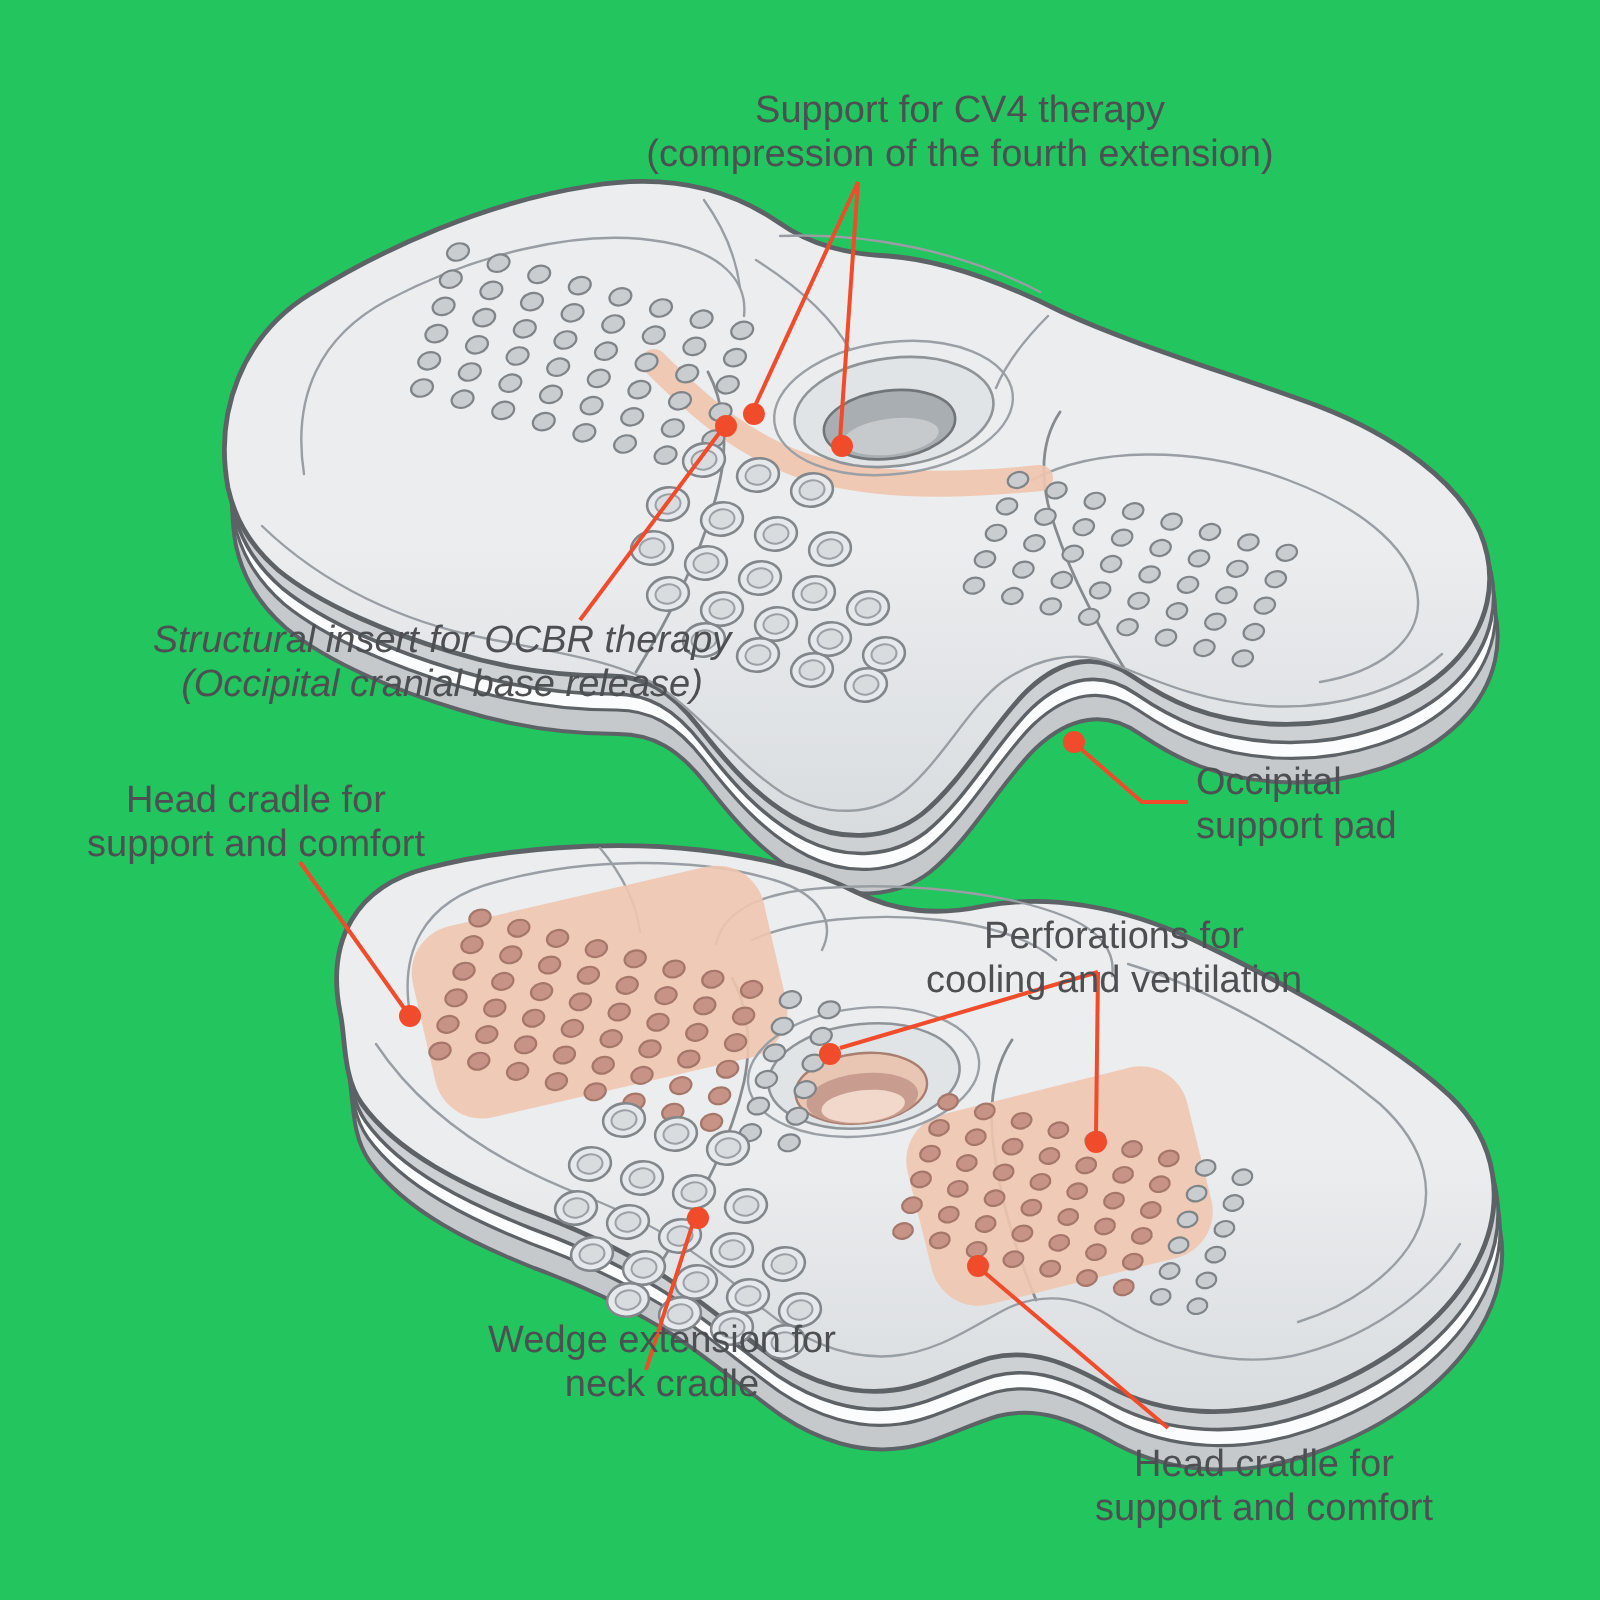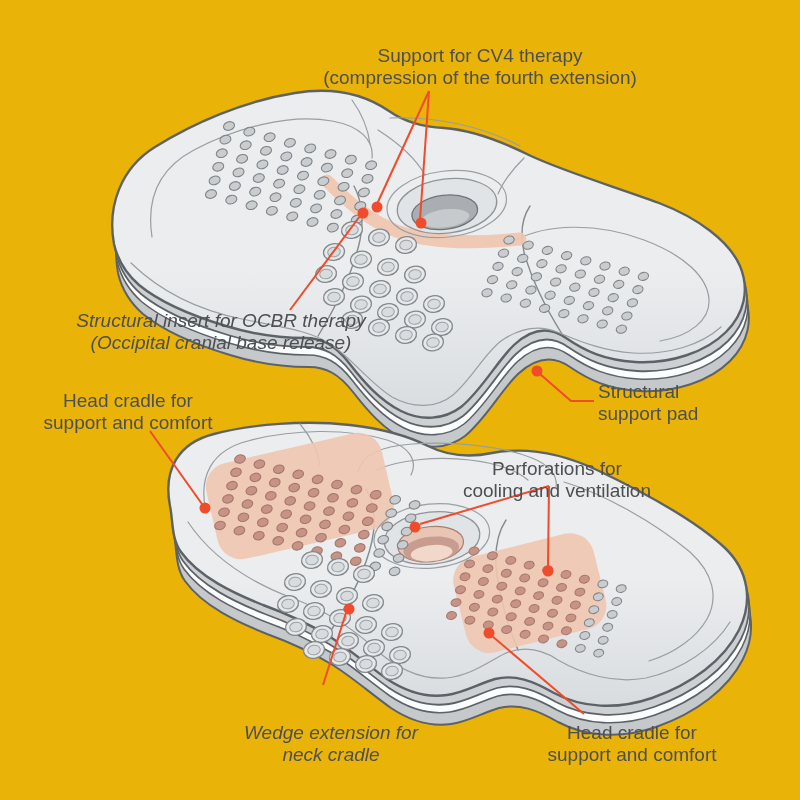--- a/index.html
+++ b/index.html
@@ -1,16 +1,16 @@
 <!DOCTYPE html>
 <html><head>
 <meta charset="utf-8">
 <style>
   html,body{margin:0;padding:0;background:#ffffff;}
-  #canvas{position:relative;width:800px;height:800px;background:#eab308;overflow:hidden;
+  #canvas{position:relative;width:800px;height:800px;background:#22c55e;overflow:hidden;
           font-family:"Liberation Sans",sans-serif;}
   #art{position:absolute;left:0;top:0;}
   .label{position:absolute;font-size:19px;line-height:21.5px;text-align:center;
          color:var(--text-color,#4d4f52);white-space:nowrap;}
   .label span{display:block;}
   .centered{transform:translateX(-50%);}
   .left-align{text-align:left;}
 
   
   .body{fill:url(#bodyGrad);stroke:var(--outline-color,#5d6266);stroke-width:2.4;stroke-linejoin:round;}
@@ -434,32 +434,32 @@
 
   <div class="label centered" style="left:480px;top:45px;">
     <span>Support for CV4 therapy</span>
     <span>(compression of the fourth extension)</span>
   </div>
   <div class="label centered" style="left:221px;top:310px;font-style:italic;">
     <span>Structural insert for OCBR therapy</span>
     <span>(Occipital cranial base release)</span>
   </div>
   <div class="label left-align" style="left:598px;top:381px;">
-    <span>Structural</span>
+    <span>Occipital</span>
     <span>support pad</span>
   </div>
   <div class="label centered" style="left:128px;top:390px;">
     <span>Head cradle for</span>
     <span>support and comfort</span>
   </div>
   <div class="label centered" style="left:557px;top:441px;margin-top:17px;">
     <span>Perforations for</span>
     <span>cooling and ventilation</span>
   </div>
-  <div class="label centered" style="left:331px;top:722px;font-style:italic;">
+  <div class="label centered" style="left:331px;top:660px;">
     <span>Wedge extension for</span>
     <span>neck cradle</span>
   </div>
   <div class="label centered" style="left:632px;top:722px;">
     <span>Head cradle for</span>
     <span>support and comfort</span>
   </div>
 </div>
 
 </body></html>

